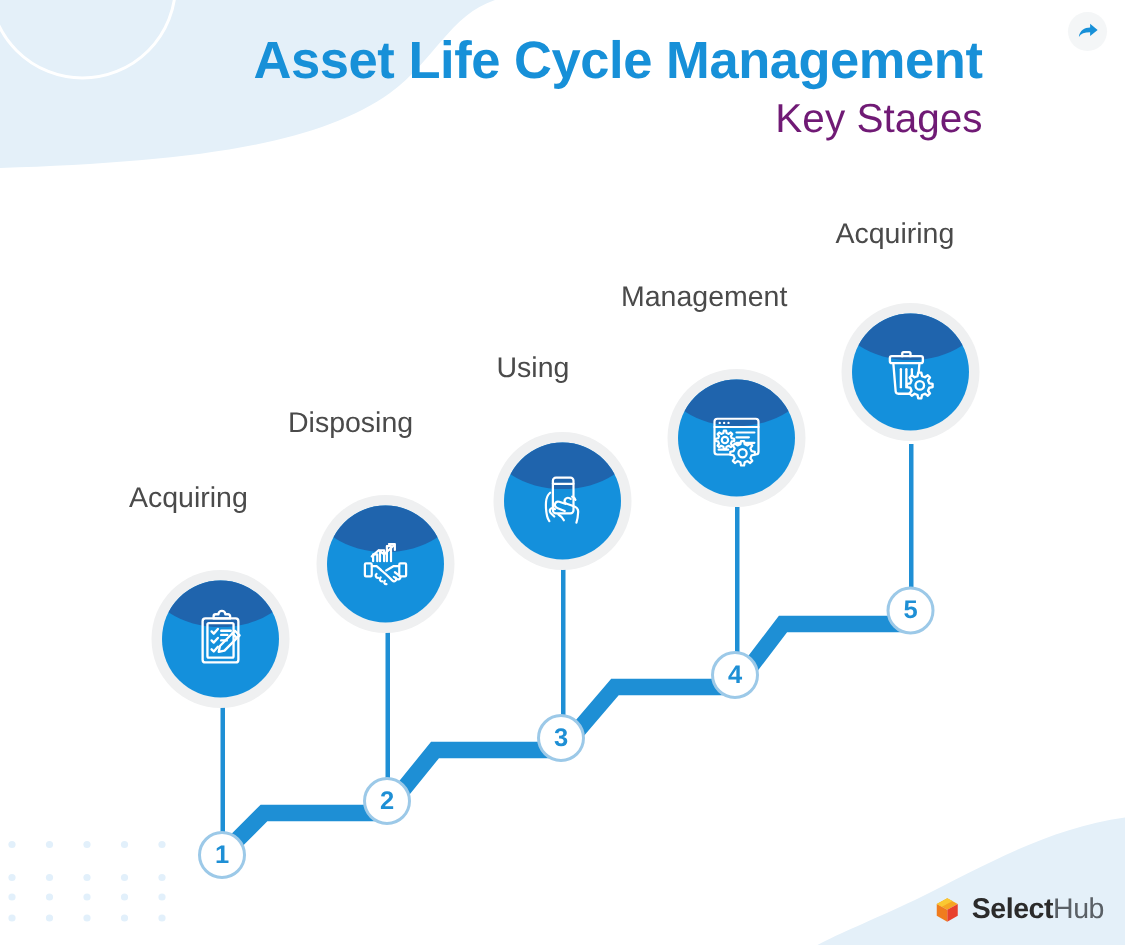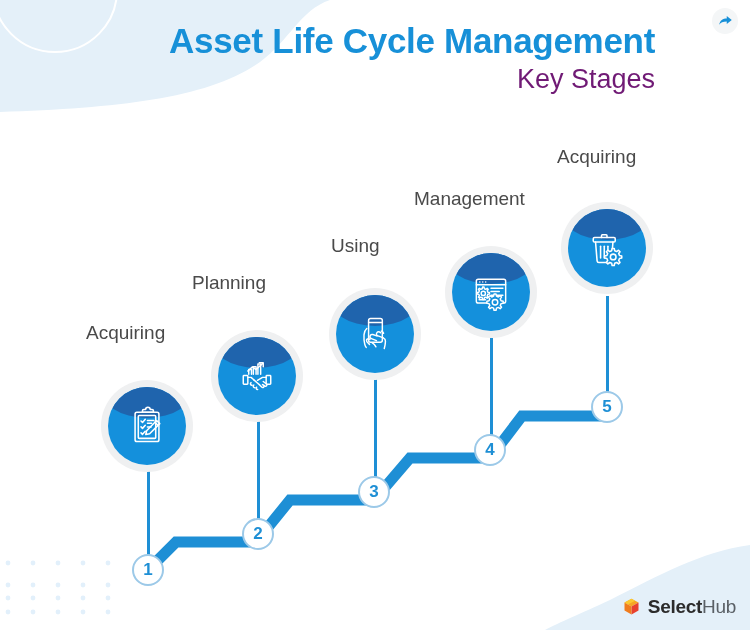--- a/index.html
+++ b/index.html
@@ -140,21 +140,21 @@
             <path d="M24.5,21 h4.5"></path>
           <path d="M24.5,25 h4"></path>
           <path d="M34.5,18 l3.4,3.4 l-11,11 l-4.2,0.9 l0.9,-4.2 Z"></path>
           <path d="M32.6,19.9 l3.4,3.4"></path>
         </g>
       </svg>
     </div>
   </div>
   <div class="step" style="left:132px;top:554px;">1</div>
 
-  <div class="stage-label" style="left:192px;top:272px;">Planning</div>
+  <div class="stage-label" style="left:192px;top:272px;">Disposing</div>
   <div class="bubble" style="left:211px;top:330px;width:92px;height:92px;">
     <div class="bubble-inner" style="width:78px;height:78px;">
       <div class="bubble-arc"></div>
       <svg class="bubble-icon" width="44" height="44" viewBox="0 0 48 48">
         <g fill="none" stroke="#ffffff" stroke-width="1.6" stroke-linecap="round" stroke-linejoin="round">
           <path d="M15,22 v-5 h3 v5"></path>
           <path d="M20,22 v-8 h3 v8"></path>
           <path d="M25,22 v-11 h3 v11"></path>
           <path d="M14,18.5 l5,-4.5 l4,3 l7,-6.5"></path>
           <path d="M26.5,9.5 h4.3 v4.3"></path>

